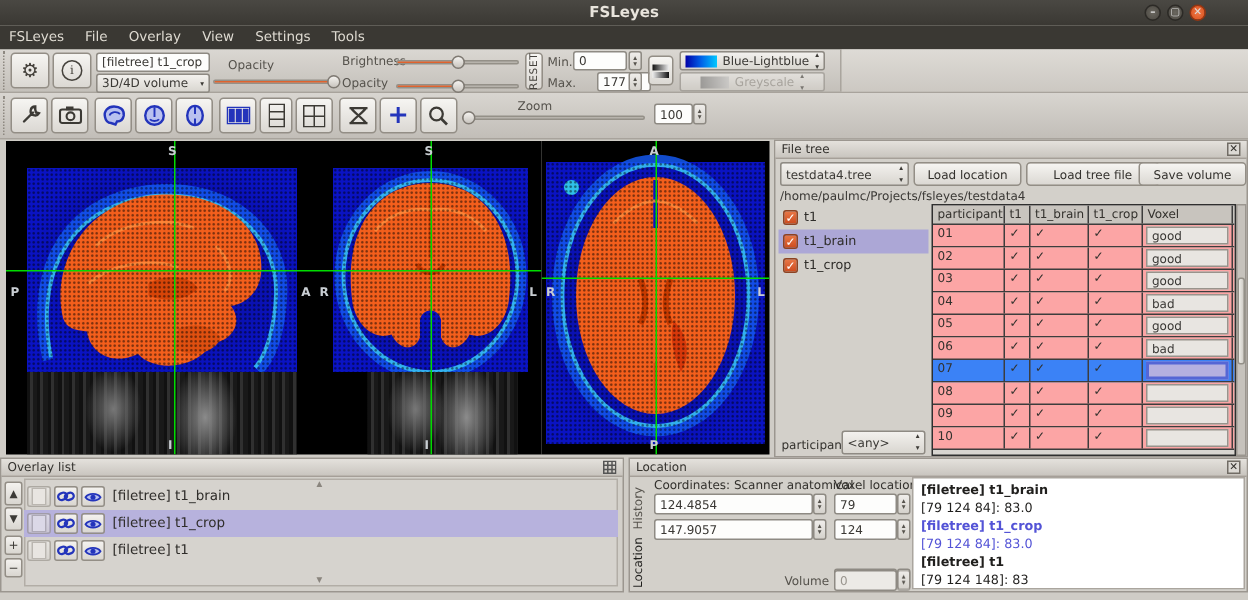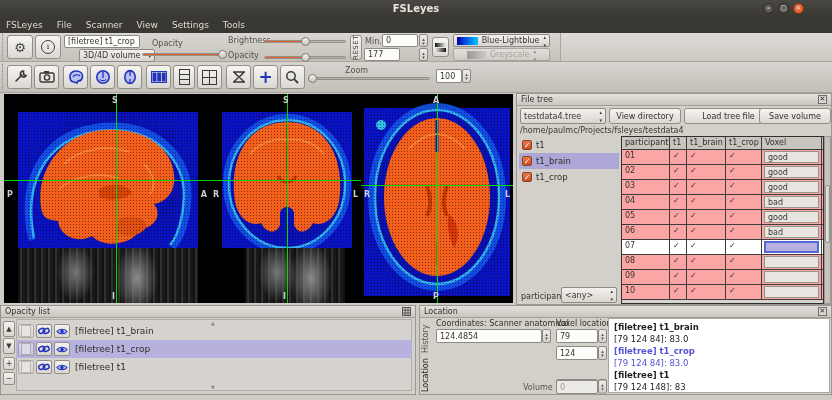--- a/index.html
+++ b/index.html
@@ -55,21 +55,21 @@
         repeating-linear-gradient(90deg,#111 0 2px,#303030 2px 4px,#191919 4px 7px)}
   
   .cb{width:10px;height:10px;border-radius:2px;background:linear-gradient(#e87747,#cd4c1e);
       border:1px solid #8c4323;color:#fff;font-size:8px;line-height:9px;text-align:center;box-sizing:border-box;flex:none}
   .cb::after{content:"✓"}
   .fti{display:flex;align-items:center;gap:4px;height:16px;padding-left:3px;font-size:8.5px;color:#2f2d2a}
   .fti.selected{background:#aca7d6}
   .ftable{border:1px solid #2f2f2f;background:#d8d5d0;overflow:hidden;box-sizing:border-box}
   .ftr{display:flex;height:15px;border-bottom:1px solid #3d3d3d;box-sizing:border-box;background:#fca5a5}
   .ftr.hdr{background:#c8c4be;height:13px}
-  .ftr.selected{background:#ffffff}
+  .ftr.selected{background:#3b82f6}
   .ftc{border-right:1px solid #3d3d3d;font-size:8px;color:#33312d;box-sizing:border-box;
        padding:1px 0 0 3px;overflow:hidden;white-space:nowrap;flex:none}
   .c0{width:48px}.c1{width:17px}.c2{width:39px}.c3{width:36px}.c4{width:60px;display:flex;padding:0}
   .notebox{flex:1;margin:1px 2px;border:1px solid #98938c;background:#e8e5e1;font-size:8px;color:#3a3835;
            padding:0 3px;box-sizing:border-box;line-height:11px}
   .ftr.focused .notebox{border:2px solid #5566d5;background:#b5b0e0}
   .sbar{background:#c6c2bc;border:1px solid #9b968f;box-sizing:border-box}
   .sthumb{background:linear-gradient(90deg,#eceae6,#cfccc6);border:1px solid #949088;border-radius:2px;box-sizing:border-box}
   
   .ovrow{position:absolute;left:15px;width:396px;height:18px;display:flex;align-items:center;gap:2px;padding-left:2px;box-sizing:border-box}
@@ -101,38 +101,38 @@
     <div class="wbtn close">
         <span>✕</span>
       </div>
   </div>
 </div>
 
 <div class="abs menubar">
 
 <span>FSLeyes</span>
     <span>File</span>
-    <span>Scanner</span>
+    <span>Overlay</span>
     <span>View</span>
     <span>Settings</span>
     <span>Tools</span>
   </div>
 
 <div class="abs tb1">
   <div class="abs grip" style="left:2px;top:1px"></div>
   <div class="abs btn" style="left:7px;top:2px;width:26px;height:24px;font-size:13px;color:#45423c">
       <span>⚙</span>
     </div>
   <div class="abs btn" style="left:35px;top:2px;width:26px;height:24px">
     <span style="width:12px;height:12px;border:1.5px solid #45423c;border-radius:50%;font-size:8px;line-height:12px;text-align:center;color:#45423c;font-family:'DejaVu Serif',serif">i</span>
   </div>
   <div class="abs field" style="left:64px;top:2px;width:76px;height:13px">
       <span>[filetree] t1_crop</span>
     </div>
-  <div class="abs ddown" style="left:79px;top:16px;width:76px;height:13px;padding:0 3px">
+  <div class="abs ddown" style="left:64px;top:16px;width:76px;height:13px;padding:0 3px">
     <span style="flex:1">3D/4D volume</span>
     <span class="arrowbtn" style="font-size:5px">▾</span>
   </div>
   <div class="abs lbl" style="left:152px;top:6px">Opacity</div>
   <div class="track" style="left:142px;top:20px;width:84px">
     <div class="fill" style="width:100%"></div>
     <div class="knob" style="left:75px"></div>
   </div>
   <div class="abs lbl" style="left:228px;top:3px">Brightness</div>
   <div class="track" style="left:264px;top:7px;width:82px">
@@ -149,21 +149,21 @@
   </div>
   <div class="abs lbl" style="left:365px;top:4px">Min.</div>
   <div class="abs field" style="left:382px;top:1px;width:36px;height:13px">
       <span>0</span>
     </div>
   <div class="abs spin" style="left:419px;top:1px;height:13px">
       <i>▴</i>
       <i>▾</i>
     </div>
   <div class="abs lbl" style="left:365px;top:18px">Max.</div>
-  <div class="abs field" style="left:364px;top:15px;width:36px;height:13px">
+  <div class="abs field" style="left:398px;top:15px;width:36px;height:13px">
       <span>177</span>
     </div>
   <div class="abs spin" style="left:419px;top:15px;height:13px">
       <i>▴</i>
       <i>▾</i>
     </div>
   <div class="abs btn" style="left:432px;top:4px;width:17px;height:20px;flex-direction:column;gap:1px">
     <span style="width:11px;height:4px;background:linear-gradient(90deg,#111,#eee)"></span>
     <span style="width:11px;height:4px;background:linear-gradient(90deg,#eee,#111)"></span>
   </div>
@@ -326,21 +326,21 @@
 <div class="abs panel" style="left:516px;top:93px;width:316px;height:212px">
   <div class="ptitle">
     <span style="flex:1">File tree</span>
     <span class="closebox">✕</span>
   </div>
   <div class="abs ddown" style="left:3px;top:14px;width:86px;height:16px;padding:0 3px">
     <span style="flex:1">testdata4.tree</span>
     <span class="arrowbtn" style="font-size:5px">▴<br>▾</span>
   </div>
   <div class="abs btn" style="left:92px;top:14px;width:72px;height:16px;font-size:8px;color:#33312d">
-      <span>View directory</span>
+      <span>Load location</span>
     </div>
   <div class="abs btn" style="left:167px;top:14px;width:89px;height:16px;font-size:8px;color:#33312d">
       <span>Load tree file</span>
     </div>
   <div class="abs btn" style="left:242px;top:14px;width:72px;height:16px;font-size:8px;color:#33312d">
       <span>Save volume</span>
     </div>
   <div class="abs" style="left:3px;top:32px;font-size:8px;color:#3a3835;white-space:nowrap">/home/paulmc/Projects/fsleyes/testdata4</div>
   <div class="abs" style="left:2px;top:43px;width:100px">
 
@@ -465,21 +465,21 @@
         </div>
       </div>
   </div>
   <div class="abs sbar" style="left:307px;top:42px;width:7px;height:168px">
     <div class="sthumb" style="position:absolute;left:0;top:48px;width:5px;height:58px"></div>
   </div>
 </div>
 
 <div class="abs panel" style="left:0;top:305px;width:416px;height:90px">
   <div class="ptitle">
-    <span style="flex:1">Opacity list</span>
+    <span style="flex:1">Overlay list</span>
     <svg width="9" height="9" viewBox="0 0 9 9">
         <rect x="0.5" y="0.5" width="8" height="8" fill="none" stroke="#555"></rect>
         <line x1="3.2" y1="0.5" x2="3.2" y2="8.5" stroke="#555"></line>
         <line x1="6" y1="0.5" x2="6" y2="8.5" stroke="#555"></line>
         <line x1="0.5" y1="3.2" x2="8.5" y2="3.2" stroke="#555"></line>
         <line x1="0.5" y1="6" x2="8.5" y2="6" stroke="#555"></line>
       </svg>
   </div>
   <div class="abs sqbtn" style="left:2px;top:15px;width:12px;height:16px">
       <span class="arrowbtn">▲</span>
@@ -570,20 +570,29 @@
 
       <div style="position:relative;margin-bottom:3px;display:flex">
         <span class="field" style="width:106px;height:14px">
           <span>124.4854</span>
         </span>
         <span class="spin" style="height:14px">
           <i>▴</i>
           <i>▾</i>
         </span>
       </div>
+      <div style="position:relative;margin-bottom:3px;display:flex">
+        <span class="field" style="width:106px;height:14px">
+          <span>147.9057</span>
+        </span>
+        <span class="spin" style="height:14px">
+          <i>▴</i>
+          <i>▾</i>
+        </span>
+      </div>
     </div>
   <div class="abs lbl" style="left:136px;top:13px;color:#33312d">Voxel location</div>
   <div class="abs" style="left:136px;top:23px">
 
   <div style="position:relative;margin-bottom:3px;display:flex">
         <span class="field" style="width:42px;height:14px">
           <span>79</span>
         </span>
         <span class="spin" style="height:14px">
           <i>▴</i>

